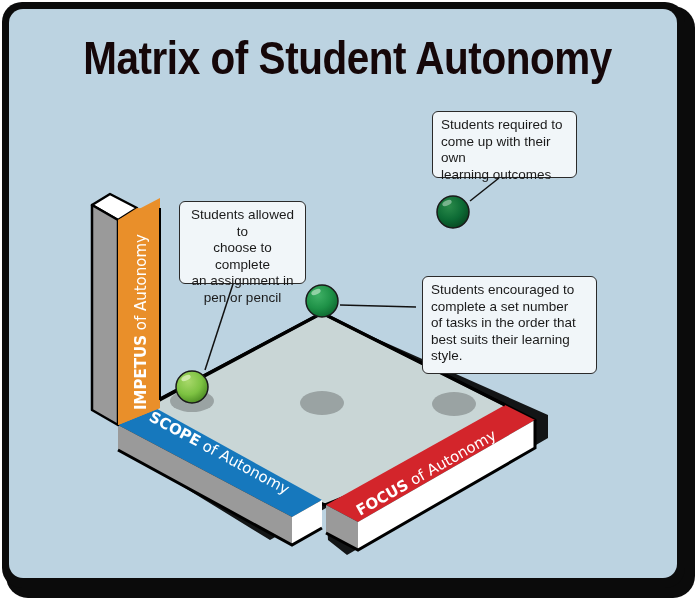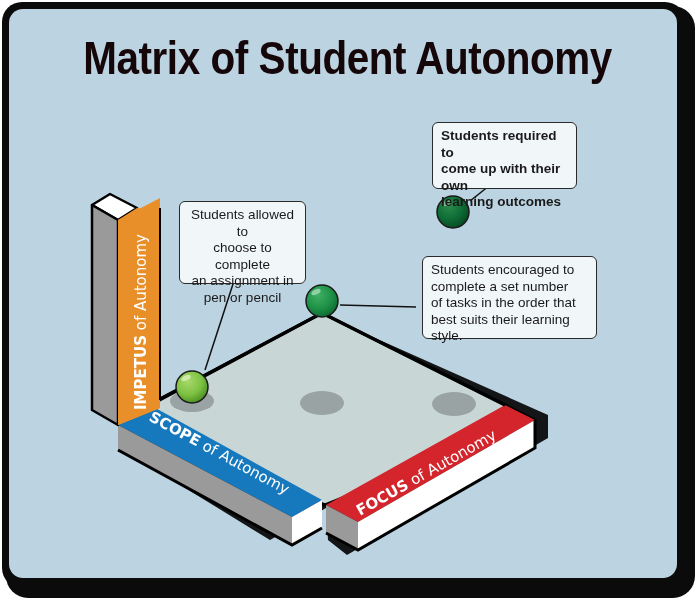--- a/index.html
+++ b/index.html
@@ -95,26 +95,26 @@
       <ellipse cx="316" cy="292" rx="5" ry="2.5" fill="#a8dcb6" opacity="0.8" transform="rotate(-25 316 292)"></ellipse>
     </g>
     <g>
       <circle cx="453" cy="212" r="16" fill="url(#gDark)" stroke="#1a1a1a" stroke-width="1.5"></circle>
       <ellipse cx="447" cy="203" rx="5" ry="2.5" fill="#8fc0a0" opacity="0.8" transform="rotate(-25 447 203)"></ellipse>
     </g>
   </svg>
 
   <div class="title">Matrix of Student Autonomy</div>
 
-  <div class="callout" style="left:432px; top:122px; width:145px; height:67px;font-weight:bold;">Students required to
+  <div class="callout" style="left:432px; top:111px; width:145px; height:67px;">Students required to
 come up with their own
 learning outcomes</div>
 
   <div class="callout" style="left:179px; top:201px; width:127px; height:83px;text-align:center;">Students allowed to
 choose to complete
 an assignment in
 pen or pencil</div>
 
-  <div class="callout" style="left:422px; top:256px; width:175px; height:83px;">Students encouraged to
+  <div class="callout" style="left:422px; top:276px; width:175px; height:98px;">Students encouraged to
 complete a set number
 of tasks in the order that
 best suits their learning style.</div>
 </div>
 
 </body></html>

